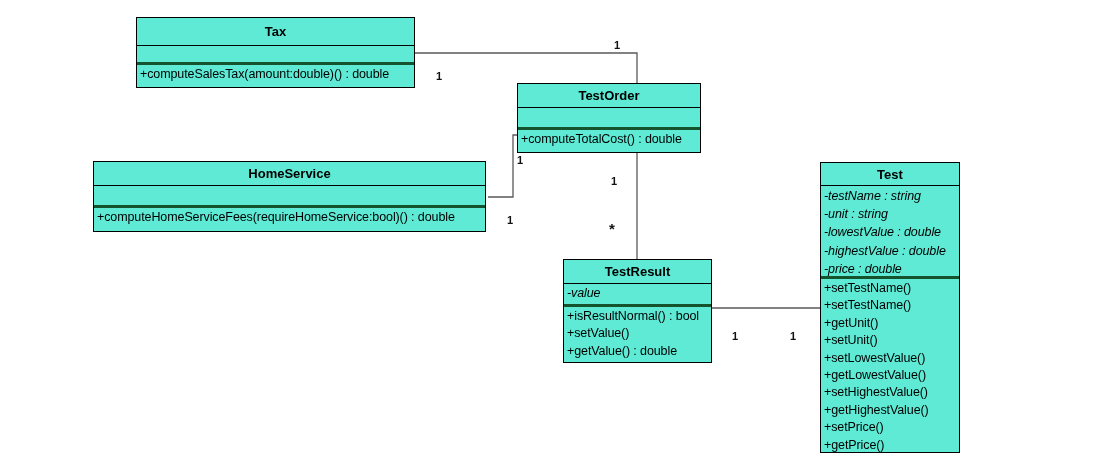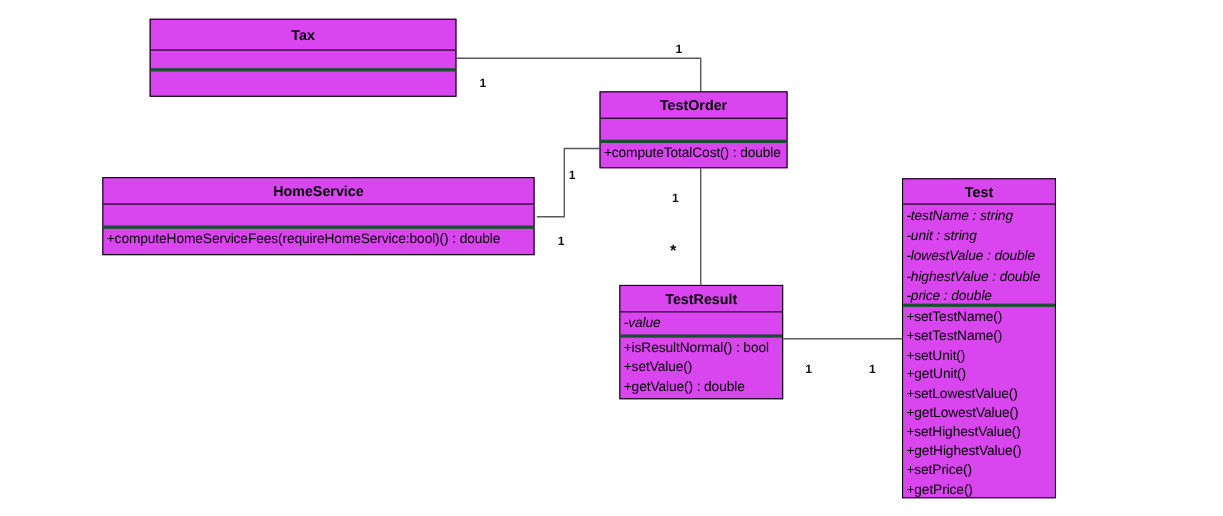--- a/index.html
+++ b/index.html
@@ -3,21 +3,21 @@
 <meta charset="utf-8">
 <style>
   html,body{margin:0;padding:0;background:#ffffff;}
   body{
     width:1112px;height:469px;position:relative;overflow:hidden;
     font-family:"Liberation Sans","DejaVu Sans",sans-serif;color:#000;
   }
   #canvas{position:absolute;inset:0;width:1112px;height:469px;}
   #rel-svg{position:absolute;left:0;top:0;z-index:0;pointer-events:none;}
   .uml-class{
-    position:absolute;z-index:1;background:#d946ef;
+    position:absolute;z-index:1;background:#5eead4;
     border:1px solid #000;box-sizing:border-box;
     display:flex;flex-direction:column;
   }
   .uml-class .title{
     box-sizing:border-box;border-bottom:1px solid #000;
     font-weight:bold;font-size:13px;
     display:flex;align-items:center;justify-content:center;
     white-space:nowrap;
   }
   .uml-class .attrs{
@@ -47,23 +47,26 @@
   <svg id="rel-svg" width="1112" height="469" viewBox="0 0 1112 469">
       <polyline points="415,53 637,53 637,83" fill="none" stroke="#595959" stroke-width="1.3"></polyline>
       <polyline points="488,197 513,197 513,135 545,135" fill="none" stroke="#595959" stroke-width="1.3"></polyline>
       <polyline points="637,153 637,259" fill="none" stroke="#595959" stroke-width="1.3"></polyline>
       <polyline points="712,308 820,308" fill="none" stroke="#595959" stroke-width="1.3"></polyline>
     </svg>
 
   <div class="uml-class" style="left:136px;top:17px;width:279px;height:71px">
     <div class="title" style="height:28px">Tax</div>
     <div class="attrs" style="height:19px"></div>
+    <div class="ops">
+        <div class="member">+computeSalesTax(amount:double)() : double</div>
+      </div>
   </div>
 
-  <div class="uml-class" style="left:545px;top:83px;width:171px;height:70px">
+  <div class="uml-class" style="left:517px;top:83px;width:184px;height:70px">
     <div class="title" style="height:24px">TestOrder</div>
     <div class="attrs" style="height:22px"></div>
     <div class="ops">
         <div class="member">+computeTotalCost() : double</div>
       </div>
   </div>
 
   <div class="uml-class" style="left:93px;top:161px;width:393px;height:71px">
     <div class="title" style="height:24px">HomeService</div>
     <div class="attrs" style="height:22px"></div>
@@ -89,22 +92,22 @@
     <div class="attrs" style="height:93px;line-height:18.2px">
         <div class="member" style="line-height: 18.2px;">-testName : string</div>
         <div class="member" style="line-height: 18.2px;">-unit : string</div>
         <div class="member" style="line-height: 18.2px;">-lowestValue : double</div>
         <div class="member" style="line-height: 18.2px;">-highestValue : double</div>
         <div class="member" style="line-height: 18.2px;">-price : double</div>
       </div>
     <div class="ops">
         <div class="member">+setTestName()</div>
         <div class="member">+setTestName()</div>
+        <div class="member">+getUnit()</div>
         <div class="member">+setUnit()</div>
-        <div class="member">+getUnit()</div>
         <div class="member">+setLowestValue()</div>
         <div class="member">+getLowestValue()</div>
         <div class="member">+setHighestValue()</div>
         <div class="member">+getHighestValue()</div>
         <div class="member">+setPrice()</div>
         <div class="member">+getPrice()</div>
       </div>
   </div>
 
   <div id="labels">

